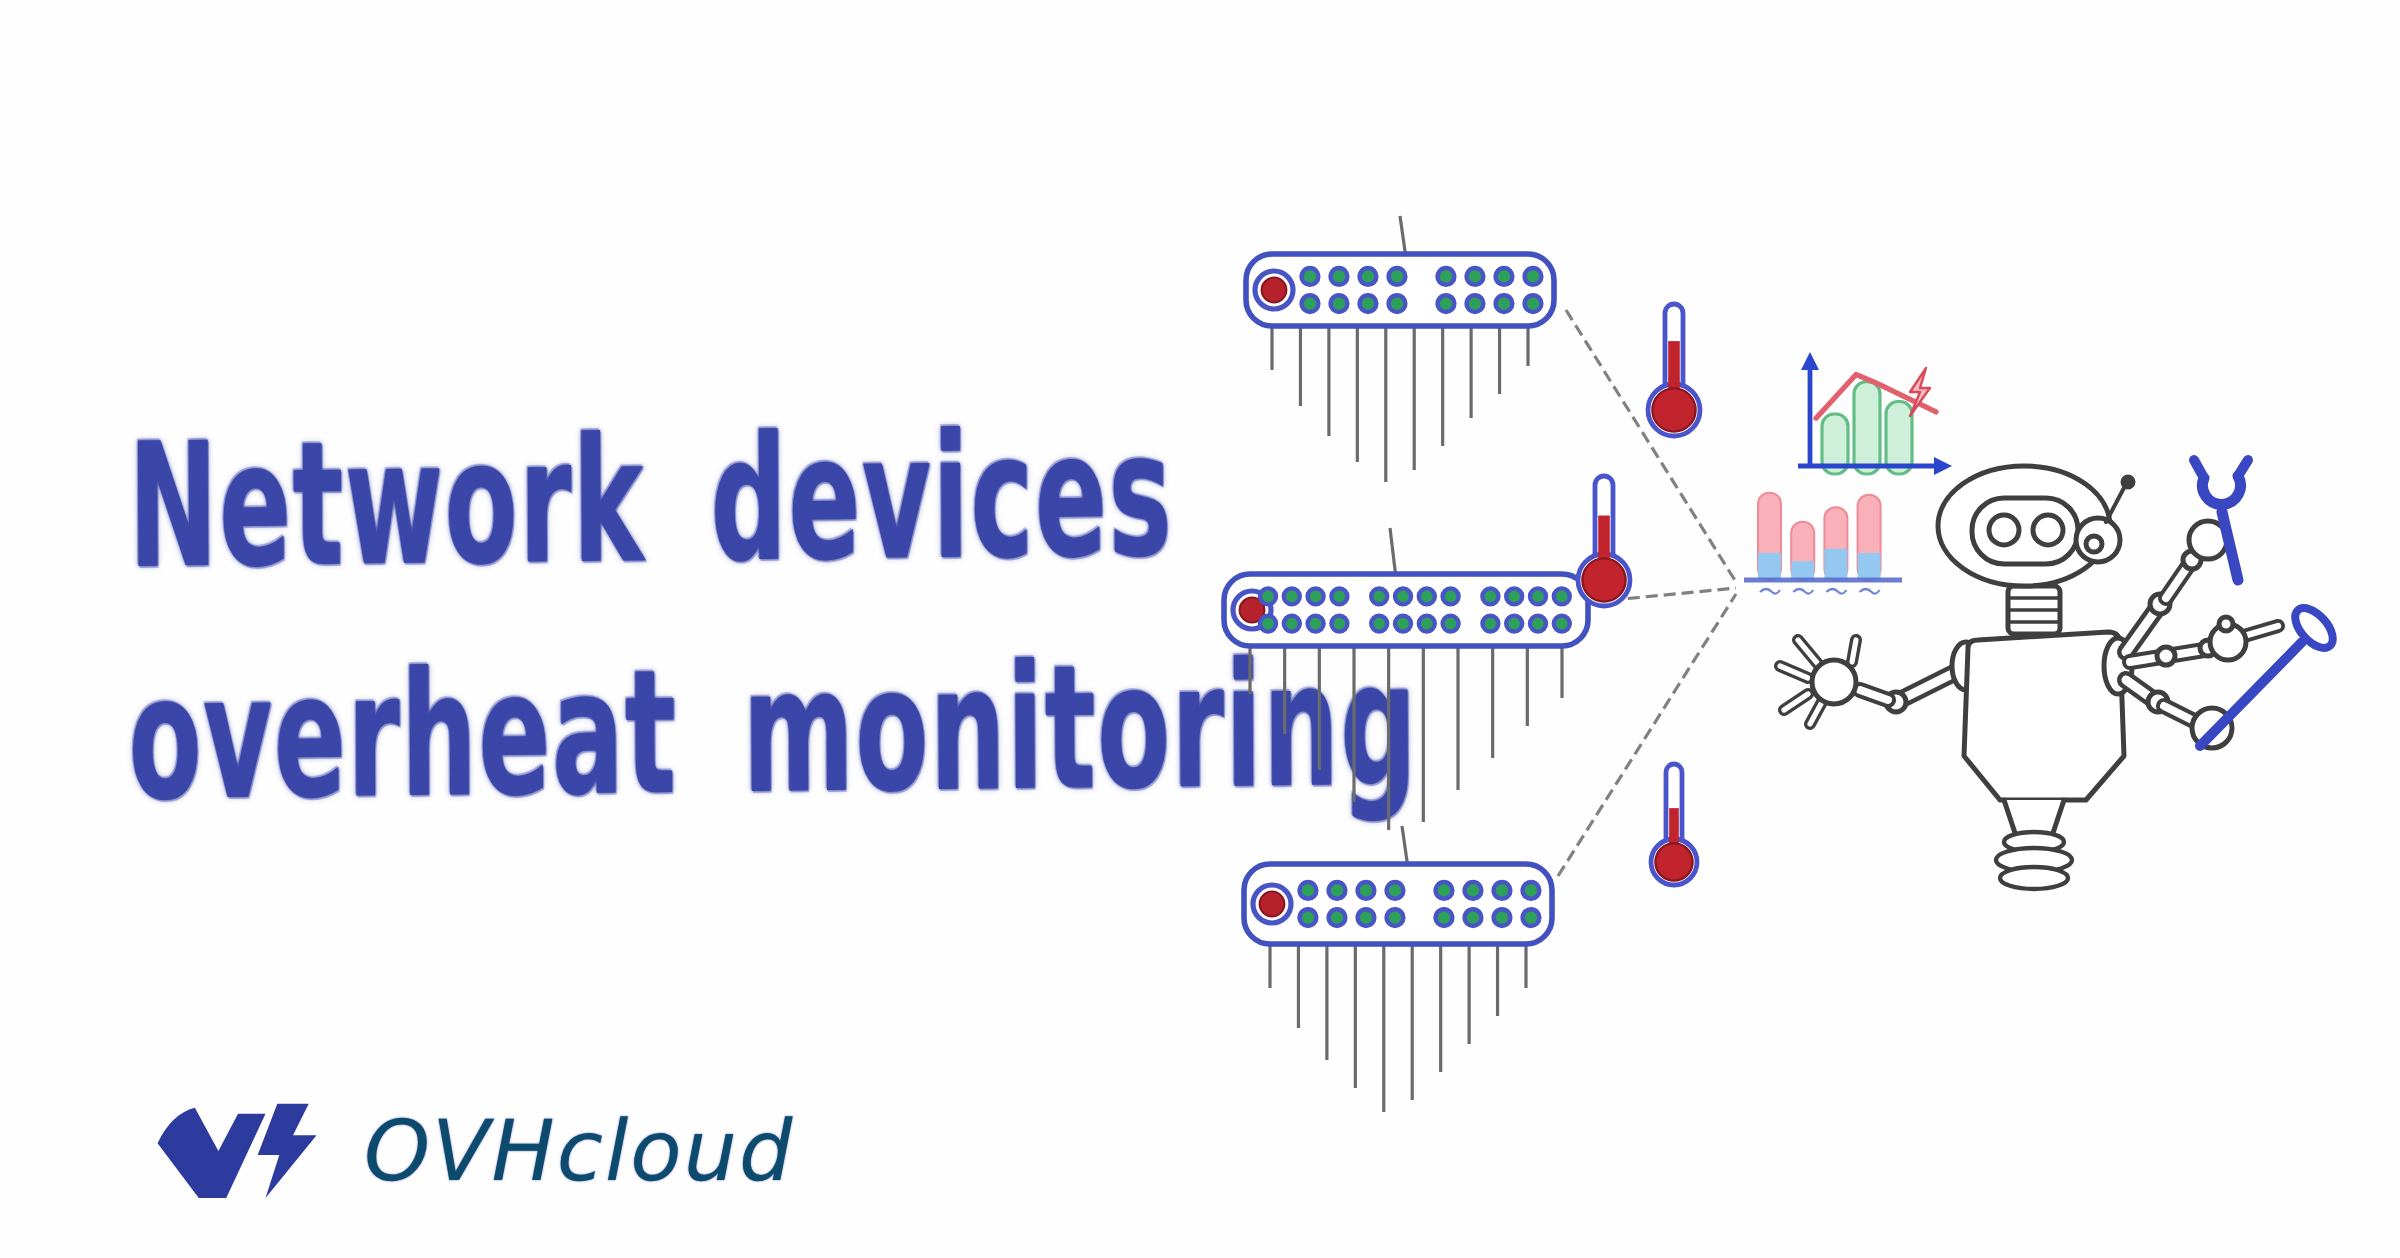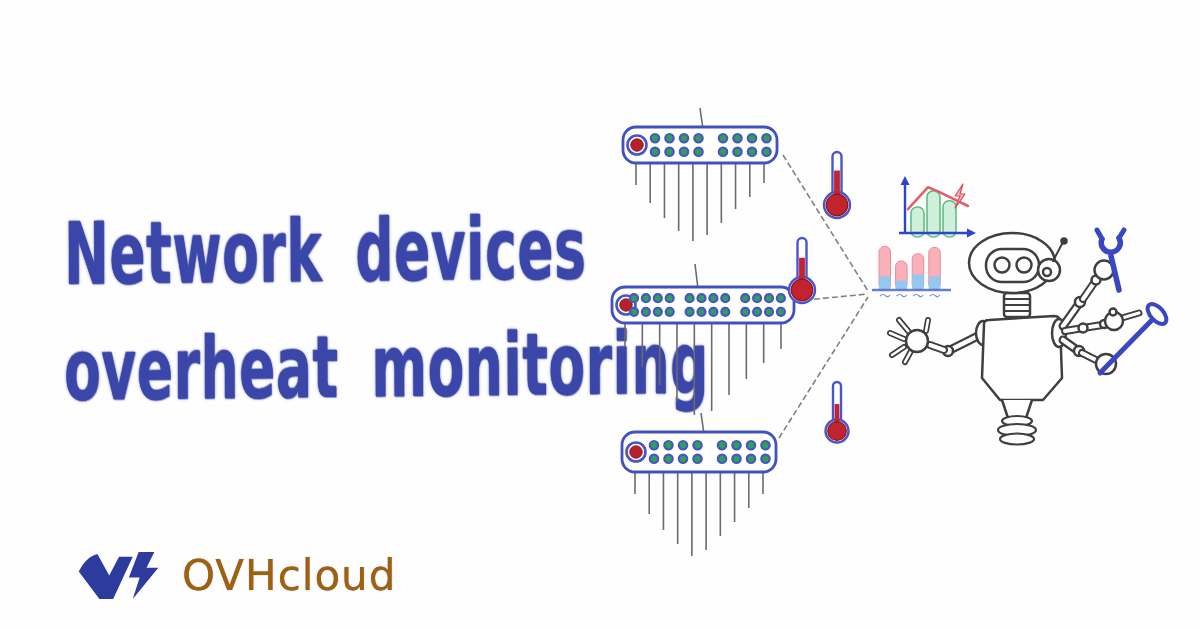--- a/index.html
+++ b/index.html
@@ -13,22 +13,23 @@
     font-size:86px;letter-spacing:1px;word-spacing:22px;white-space:nowrap;
     transform:scaleX(0.62) rotate(-0.4deg);transform-origin:left top;
     text-shadow:0 0 1.5px rgba(58,70,168,.9),1px 1px 0 rgba(58,70,168,.35),
                -1px -1px 0 rgba(58,70,168,.3),0 0 4px rgba(58,70,168,.45);
   }
   #title-line-1{top:204px;}
   #title-line-2{top:320px;}
   
   #brand{position:absolute;left:74px;top:548px;display:flex;align-items:center;}
   #brand-name{
-    margin-left:16px;font-size:42px;color:#a16207;letter-spacing:1px;
+    margin-left:16px;font-size:42px;color:#0c4a6e;letter-spacing:1px;
     text-shadow:0 0 1px rgba(54,64,165,.8);
+    font-style:italic;
   }
   #diagram{position:absolute;left:0;top:0;}
 </style>
 </head>
 <body>
 
 <div id="canvas">
 
   <div class="title-line" id="title-line-1">Network devices</div>
   <div class="title-line" id="title-line-2">overheat monitoring</div>

